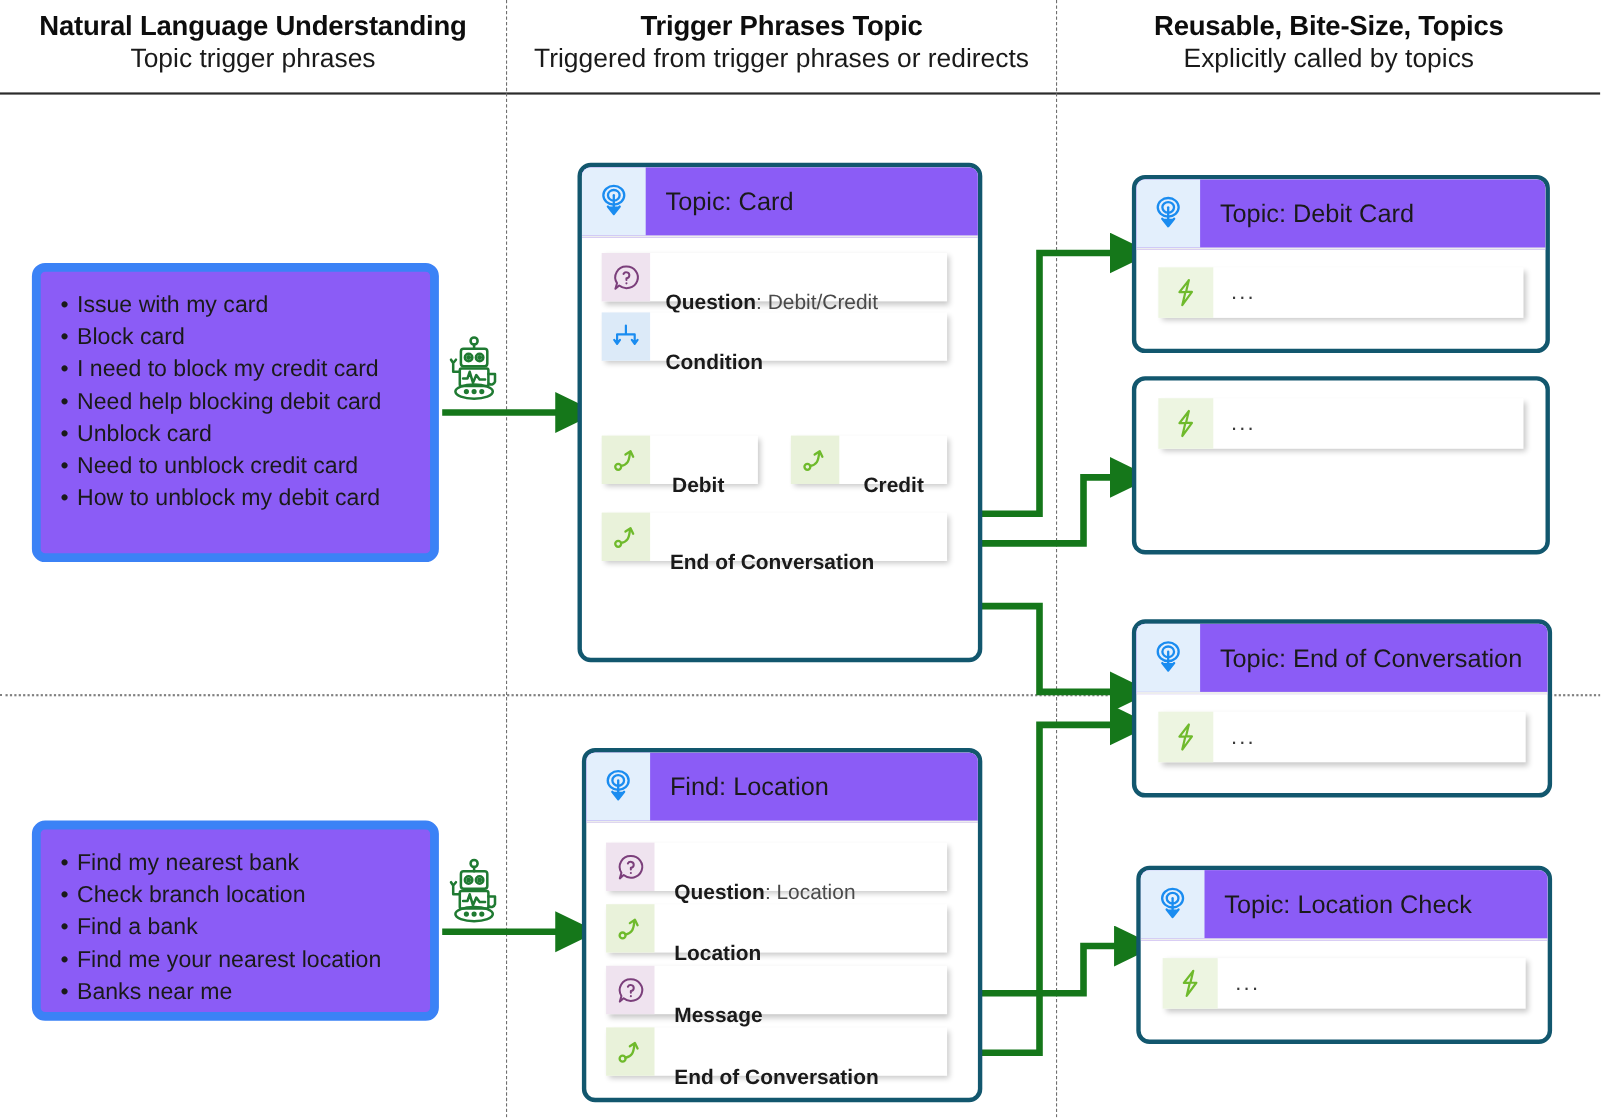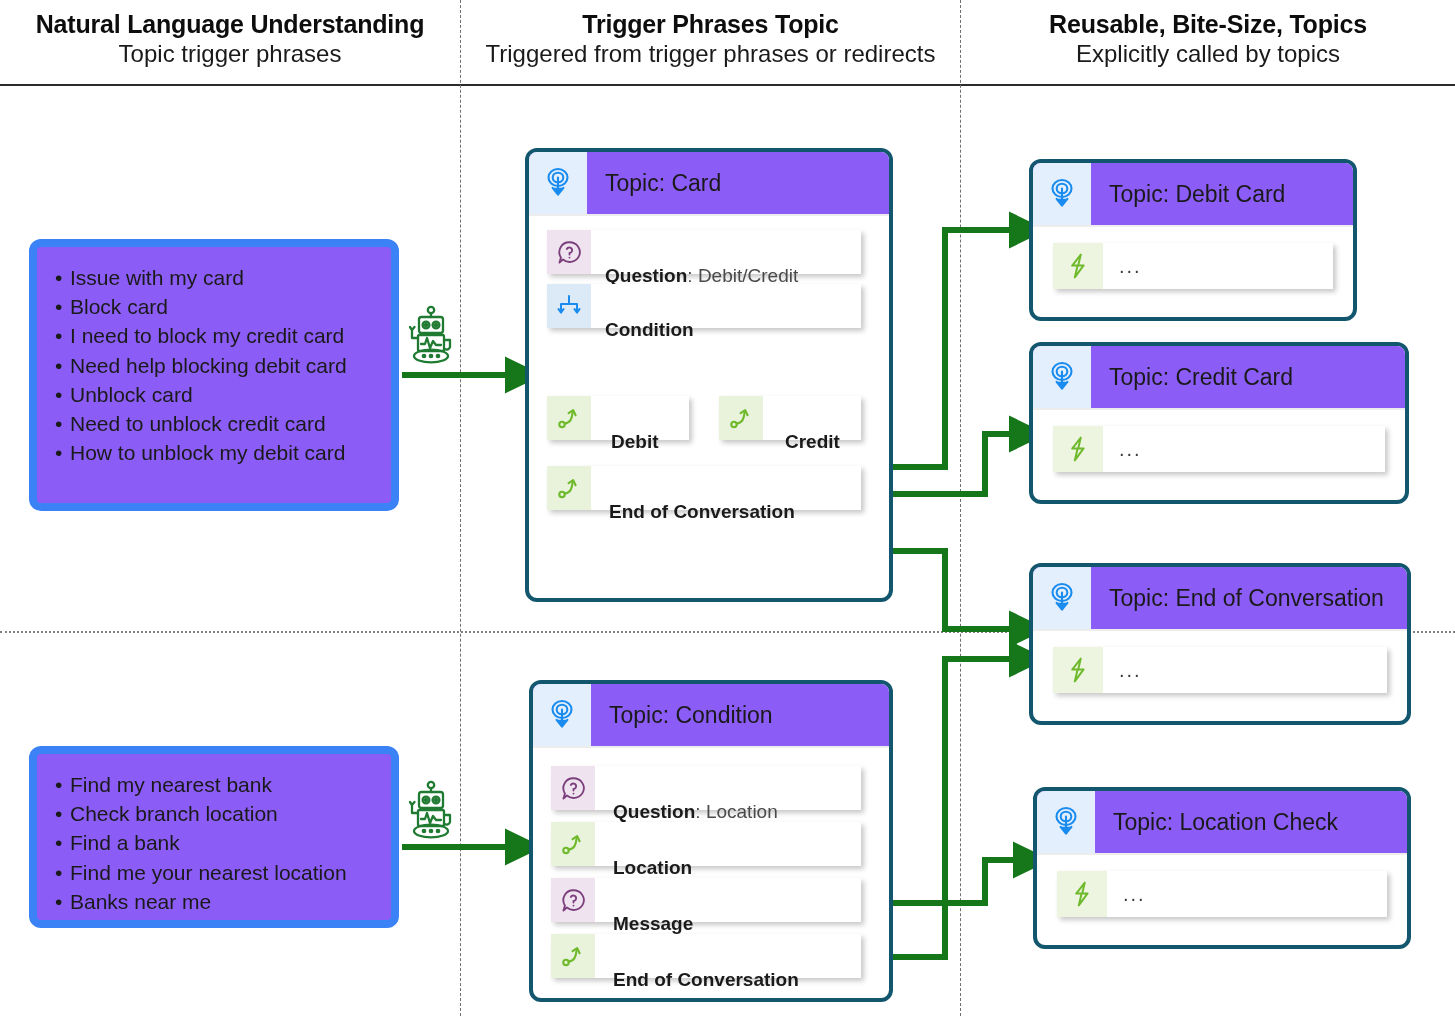--- a/index.html
+++ b/index.html
@@ -439,21 +439,21 @@
       <div class="head-icon">
         <svg width="34" height="34" viewBox="0 0 34 34">
           <g fill="none" stroke="#1a8cf0" stroke-width="2.1" stroke-linecap="round" stroke-linejoin="round">
             <ellipse cx="17" cy="11.5" rx="9.5" ry="8.5"></ellipse>
             <ellipse cx="17" cy="11.5" rx="5.3" ry="4.8"></ellipse>
             <path d="M17,11.5 L17,27.5"></path>
             <path d="M11.6,21.8 L17,28.6 L22.4,21.8" fill="#1a8cf0" stroke="#1a8cf0" stroke-width="2.1"></path>
           </g>
         </svg>
       </div>
-      <div class="head-title">Topic: Condition</div>
+      <div class="head-title">Find: Location</div>
     </div>
     <div class="panel-body" style="padding-top:18px;">
 
       <div class="node" style="width:310px;margin-bottom:12px;">
         <div class="n-icon q">
           <svg width="27" height="27" viewBox="0 0 28 28">
             <g fill="none" stroke="#7b3f7b" stroke-width="1.9" stroke-linecap="round" stroke-linejoin="round">
               <path d="M14,3.4 A10.6,10.2 0 1 1 7.2,21.3 L3.6,24.4 L5.1,19.1 A10.2,10.2 0 0 1 14,3.4 z"></path>
               <path d="M11.2,10.4 A2.9,2.8 0 1 1 14,14.4 L14,16.1"></path>
               <circle cx="14" cy="19.3" r="1.0" fill="#7b3f7b" stroke="none"></circle>
@@ -498,21 +498,21 @@
               <path d="M12.6,8.2 L17.2,5.2 L19.6,10.2"></path>
             </g>
           </svg>
         </div>
         <div class="n-label" style="padding-left:18px;"><b>End of Conversation</b></div>
       </div>
 
     </div>
   </div>
 
-  <div class="topic-card" style="left:1029px;top:159px;width:328px;height:162px;">
+  <div class="topic-card" style="left:1029px;top:159px;width:380px;height:162px;">
     <div class="panel-head">
       <div class="head-icon">
         <svg width="34" height="34" viewBox="0 0 34 34">
           <g fill="none" stroke="#1a8cf0" stroke-width="2.1" stroke-linecap="round" stroke-linejoin="round">
             <ellipse cx="17" cy="11.5" rx="9.5" ry="8.5"></ellipse>
             <ellipse cx="17" cy="11.5" rx="5.3" ry="4.8"></ellipse>
             <path d="M17,11.5 L17,27.5"></path>
             <path d="M11.6,21.8 L17,28.6 L22.4,21.8" fill="#1a8cf0" stroke="#1a8cf0" stroke-width="2.1"></path>
           </g>
         </svg>
@@ -525,33 +525,20 @@
           <svg width="26" height="28" viewBox="0 0 26 28">
             <path d="M15.8,2.6 L7.2,13.6 L12.6,13.6 L9.8,25.4 L18.6,13.4 L13.2,13.4 z" fill="none" stroke="#6fba2c" stroke-width="2" stroke-linejoin="round"></path>
           </svg>
         </div>
         <div class="dots">...</div>
       </div>
     </div>
   </div>
 
   <div class="topic-card" style="left:1029px;top:342px;width:380px;height:162px;">
-    <div class="panel-head">
-      <div class="head-icon">
-        <svg width="34" height="34" viewBox="0 0 34 34">
-          <g fill="none" stroke="#1a8cf0" stroke-width="2.1" stroke-linecap="round" stroke-linejoin="round">
-            <ellipse cx="17" cy="11.5" rx="9.5" ry="8.5"></ellipse>
-            <ellipse cx="17" cy="11.5" rx="5.3" ry="4.8"></ellipse>
-            <path d="M17,11.5 L17,27.5"></path>
-            <path d="M11.6,21.8 L17,28.6 L22.4,21.8" fill="#1a8cf0" stroke="#1a8cf0" stroke-width="2.1"></path>
-          </g>
-        </svg>
-      </div>
-      <div class="head-title">Topic: Credit Card</div>
-    </div>
     <div class="panel-body">
       <div class="node">
         <div class="n-icon trig">
           <svg width="26" height="28" viewBox="0 0 26 28">
             <path d="M15.8,2.6 L7.2,13.6 L12.6,13.6 L9.8,25.4 L18.6,13.4 L13.2,13.4 z" fill="none" stroke="#6fba2c" stroke-width="2" stroke-linejoin="round"></path>
           </svg>
         </div>
         <div class="dots">...</div>
       </div>
     </div>

